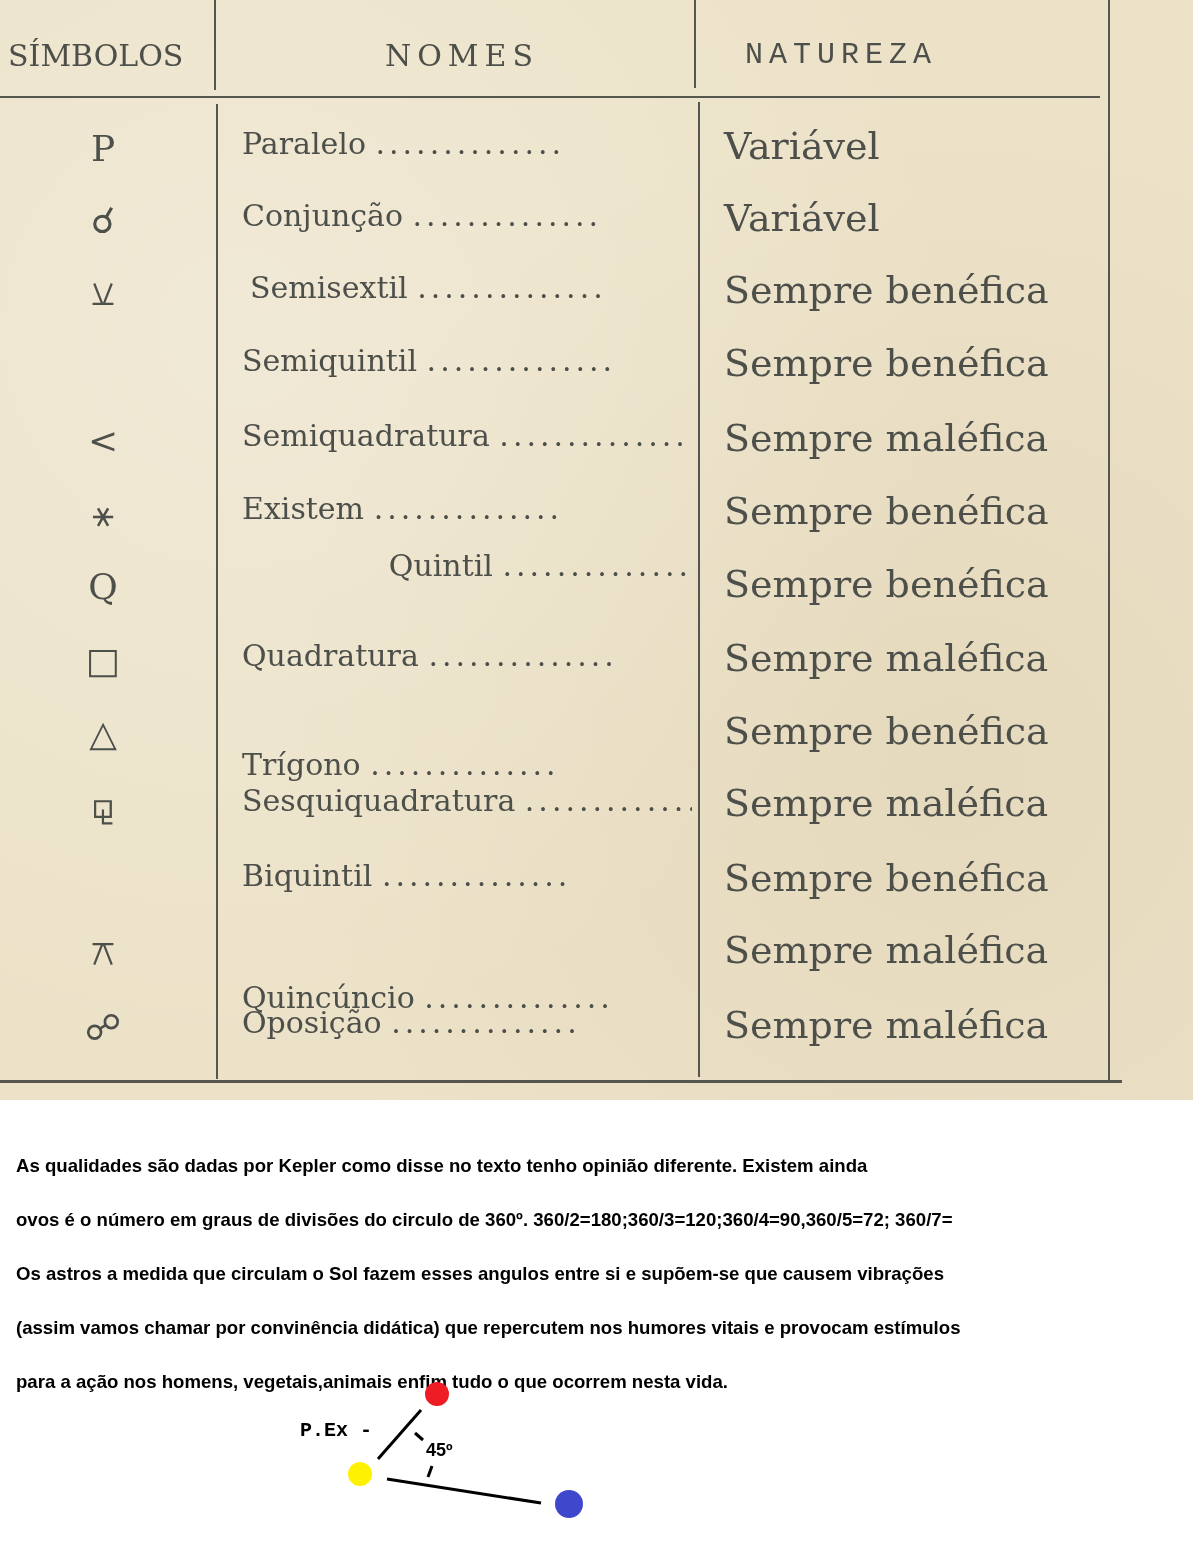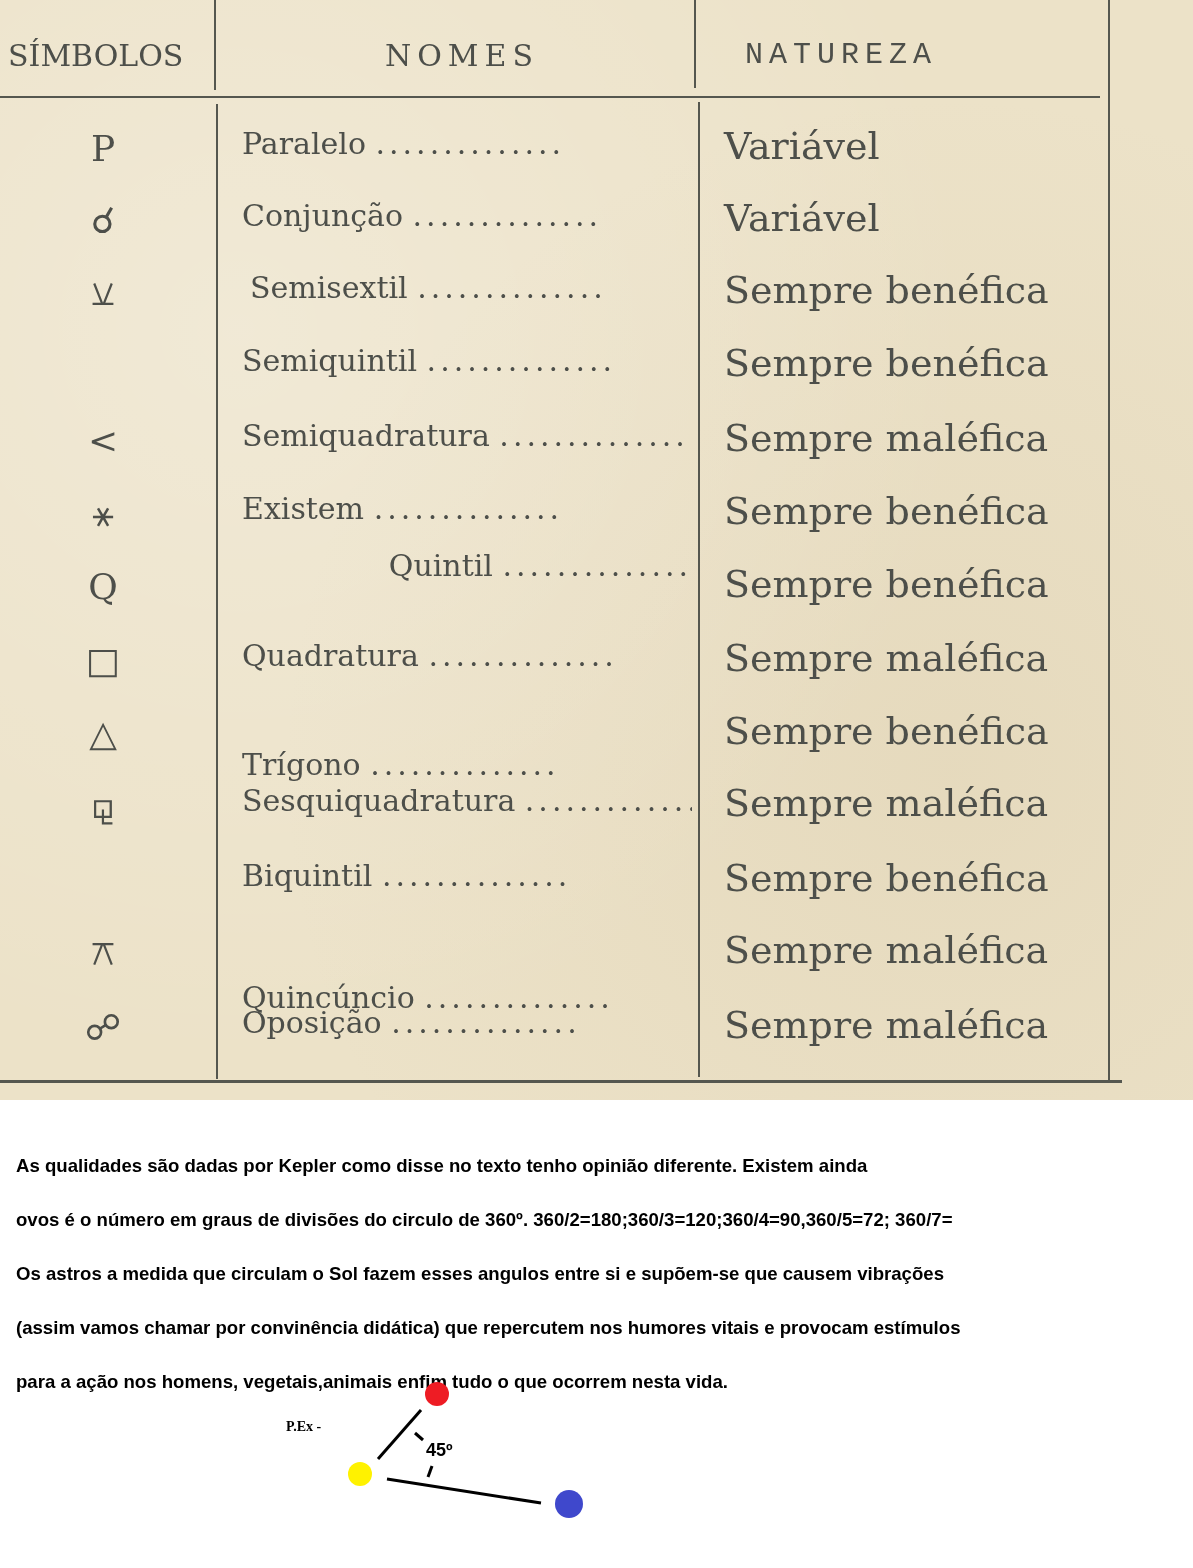--- a/index.html
+++ b/index.html
@@ -10,21 +10,21 @@
   .serif{font-family:"DejaVu Serif","Liberation Serif",serif;color:#4d4f4a;}
   .hdr{position:absolute;top:38px;font-size:30px;letter-spacing:6px;}
   .hline{position:absolute;height:2px;background:#55574f;}
   .vline{position:absolute;width:2px;background:#55574f;}
   .sym{position:absolute;left:60px;width:86px;text-align:center;font-size:36px;}
   .name{position:absolute;left:242px;width:450px;font-size:30px;white-space:nowrap;overflow:hidden;}
   .name .dots{letter-spacing:4px;}
   .nat{position:absolute;left:724px;font-size:38px;white-space:nowrap;}
   .note{position:absolute;left:16px;top:1125px;width:1160px;font-family:"Liberation Sans",sans-serif;
         font-weight:bold;font-size:18.6px;line-height:27px;color:#000;white-space:pre-line;}
-  .pex{position:absolute;left:286px;top:1419px;font-family:Liberation Serif, serif;font-weight:bold;font-size:14px;}
+  .pex{position:absolute;left:300px;top:1419px;font-family:Liberation Mono, monospace;font-weight:bold;font-size:20px;}
   .ang{position:absolute;left:426px;top:1440px;font-family:"Liberation Sans",sans-serif;font-weight:bold;font-size:18px;}
 </style>
 </head>
 <body>
 
 <div class="scan">
 
   <div class="hdr serif" style="left:8px;letter-spacing:0;font-size:30px;">SÍMBOLOS</div>
   <div class="hdr serif" style="left:385px;">NOMES</div>
   <div class="hdr serif" style="left:745px;font-family:Liberation Mono, monospace;">NATUREZA</div>

